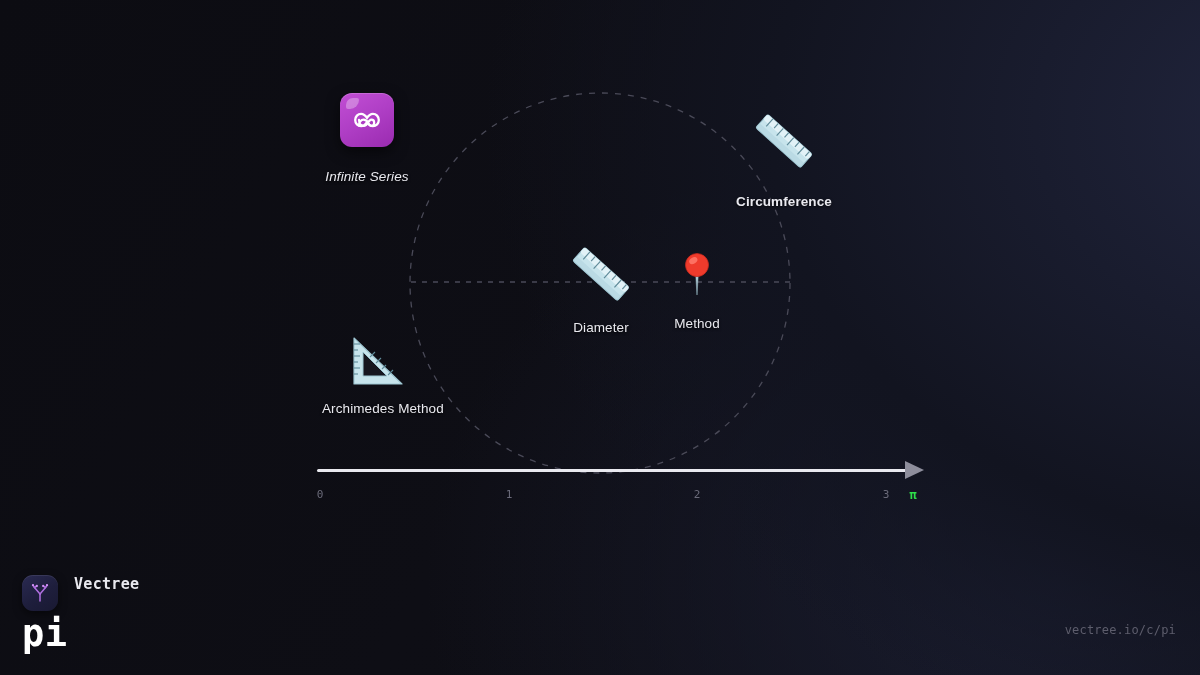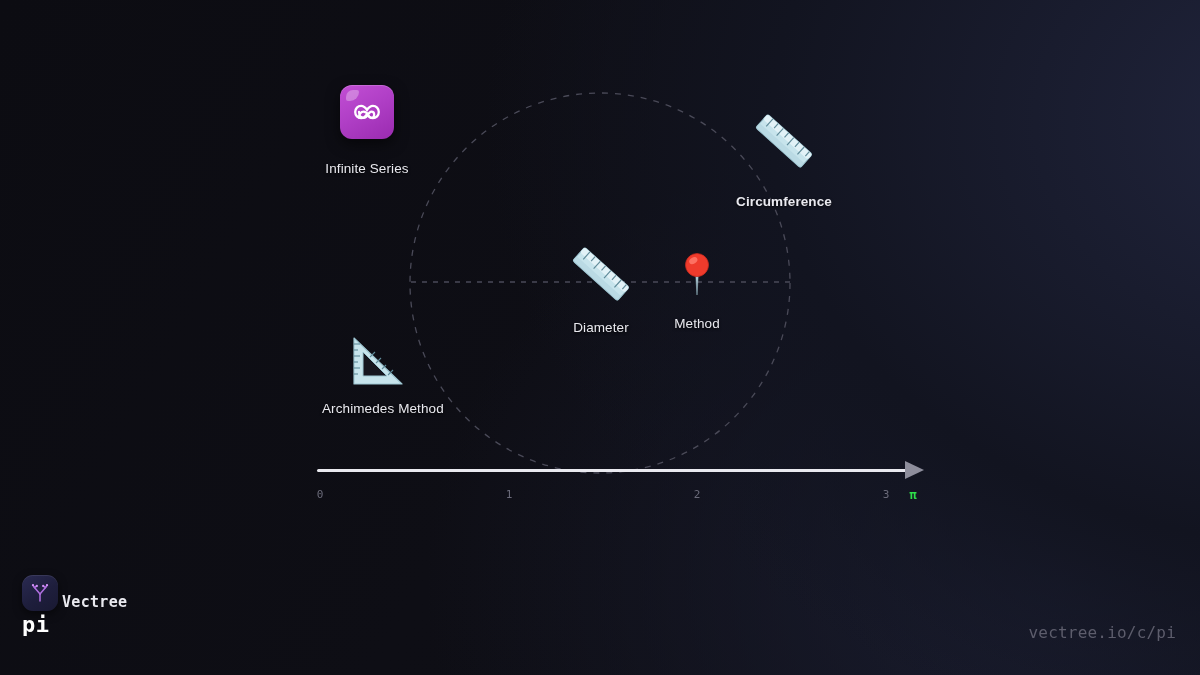--- a/index.html
+++ b/index.html
@@ -71,54 +71,54 @@
     position:absolute; top:488px;
     font-family:"DejaVu Sans Mono","Liberation Mono",monospace;
     font-size:11px; color:#6b6b7a;
     transform:translateX(-50%);
   }
   .tick-label.pi{ color:#2ee04a; font-weight:700; font-size:12px; }
 
   
   #brand{
     position:absolute; left:22px; top:575px;
-    display:flex; align-items:flex-end; gap:4px;
+    display:flex; align-items:flex-start; gap:16px;
   }
   #brand-logo{
     width:36px;height:36px;border-radius:11px;
     background:linear-gradient(145deg,#2a2a52 0%,#1e1e3c 55%,#191932 100%);
     box-shadow:0 3px 9px rgba(0,0,0,.5), inset 0 1px 0 rgba(255,255,255,.09);
     display:flex;align-items:center;justify-content:center;
   }
   #brand-name{
     font-family:"DejaVu Sans Mono","Liberation Mono",monospace;
     font-size:15px; font-weight:700; color:#e9e9ef; letter-spacing:.3px;
   }
   #page-title{
     position:absolute; left:22px; top:612px;
     font-family:"DejaVu Sans Mono","Liberation Mono",monospace;
-    font-size:22px; font-weight:700; color:#ffffff; letter-spacing:.5px;
+    font-size:37px; font-weight:700; color:#ffffff; letter-spacing:.5px;
   }
   #page-url{
     position:absolute; right:24px; top:623px;
     font-family:"DejaVu Sans Mono","Liberation Mono",monospace;
-    font-size:16px; color:#5d5d6c; letter-spacing:.2px;
+    font-size:12px; color:#5d5d6c; letter-spacing:.2px;
   }
 </style>
 </head>
 <body>
 
 <div id="bg-gradient"></div>
 
 <svg id="canvas" viewBox="0 0 1200 675" width="1200" height="675">
   <circle cx="600" cy="283" r="190" fill="none" stroke="#4a4a58" stroke-width="1.3" stroke-dasharray="6 7"></circle>
   <line x1="411" y1="282" x2="790" y2="282" stroke="#4a4a58" stroke-width="1.3" stroke-dasharray="5 6"></line>
 </svg>
 
-<div class="node" style="left:317px; top:85px; width:100px;">
+<div class="node" style="left:317px; top:93px; width:100px;font-style:italic;">
   <div class="tile-infinity">
     <div class="inf-glyph">
       <svg width="34" height="18" viewBox="0 0 34 18">
         <path d="M9 9c0-3.6 2.1-6 4.6-6 2.1 0 3.5 1.5 4.4 3.1.9 1.6 1.9 3.1 3.4 3.1 1.6 0 2.8-1.3 2.8-3.1S23 3 21.4 3c-1.5 0-2.5 1.5-3.4 3.1-.9 1.6-2.3 3.1-4.4 3.1C11.1 9.2 9 6.8 9 3.2" fill="none" stroke="#ffffff" stroke-width="2.2" stroke-linecap="round" transform="translate(0,5.6)"></path>
         <path d="M5.2 9c0-3.5 2.6-6.2 5.9-6.2 2.8 0 4.5 1.9 5.9 4.1 1.4-2.2 3.1-4.1 5.9-4.1 3.3 0 5.9 2.7 5.9 6.2s-2.6 6.2-5.9 6.2c-2.8 0-4.5-1.9-5.9-4.1-1.4 2.2-3.1 4.1-5.9 4.1C7.8 15.2 5.2 12.5 5.2 9z" fill="none" stroke="#ffffff" stroke-width="2.3"></path>
       </svg>
     </div>
   </div>
   <div class="node-label" style="margin-top:22px;">Infinite Series</div>
 </div>

